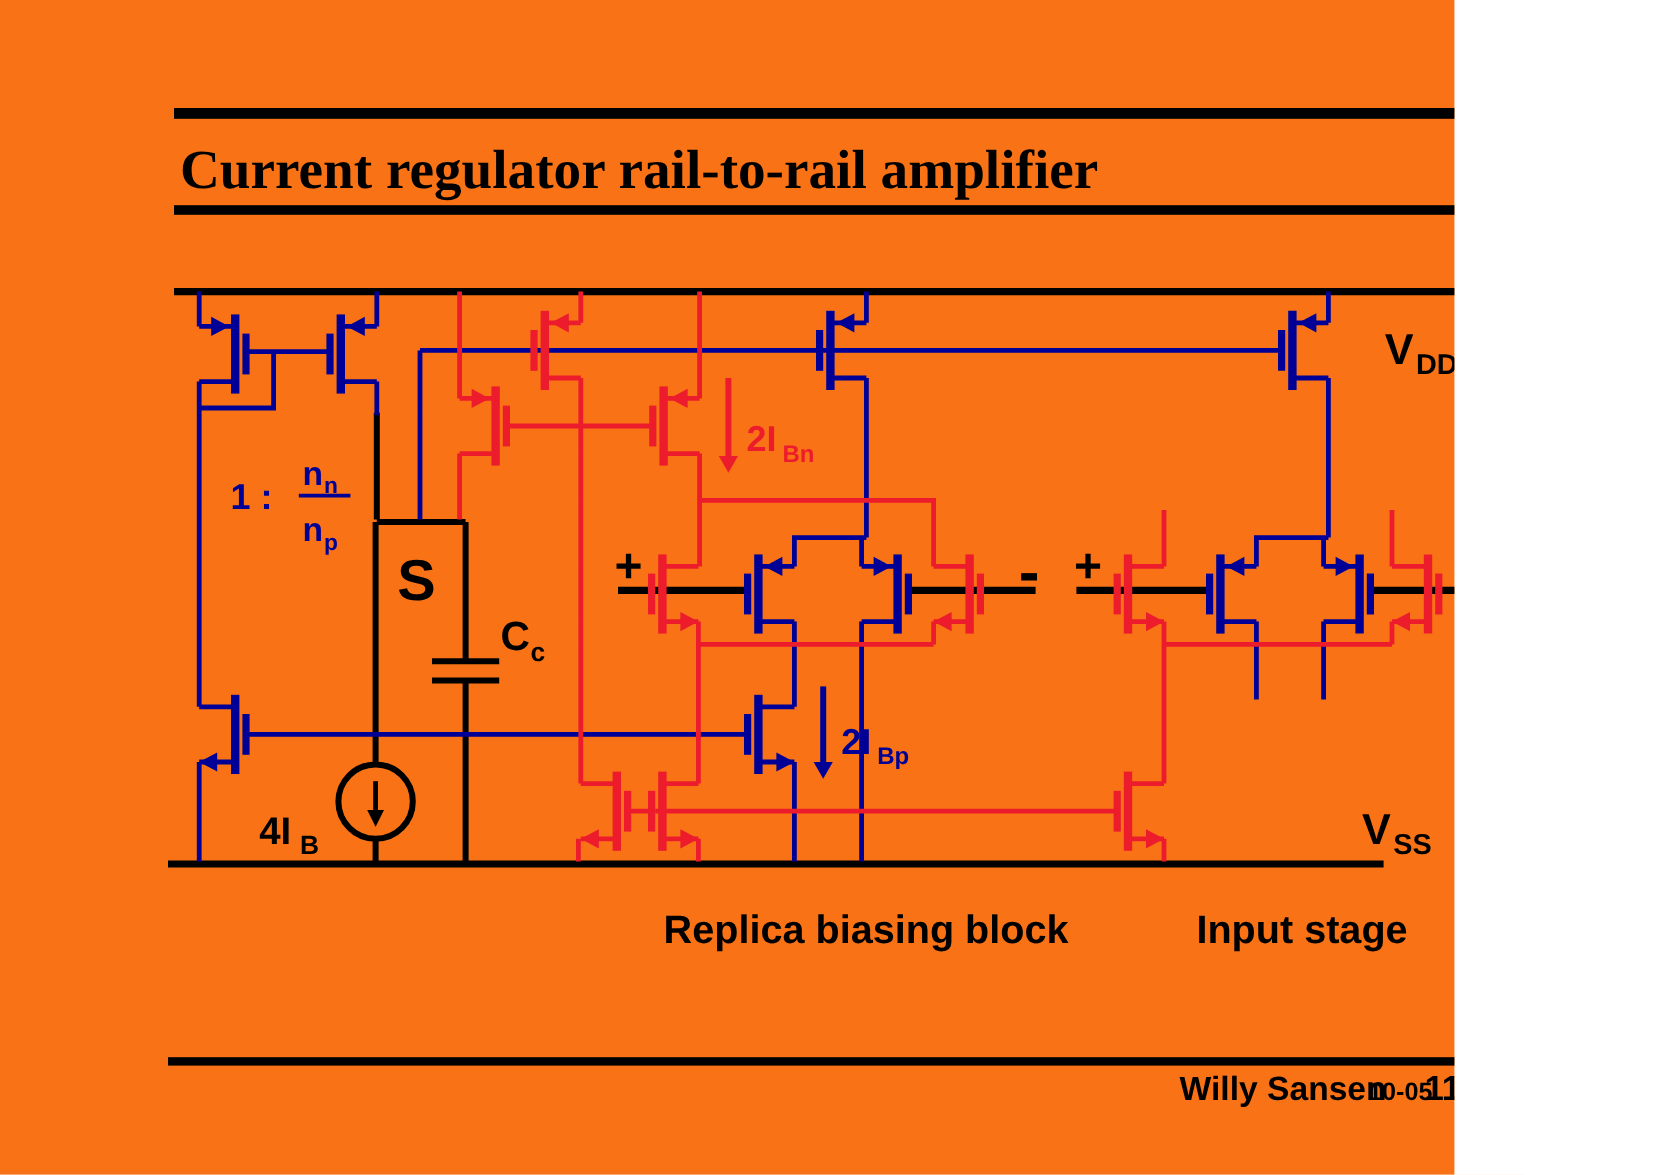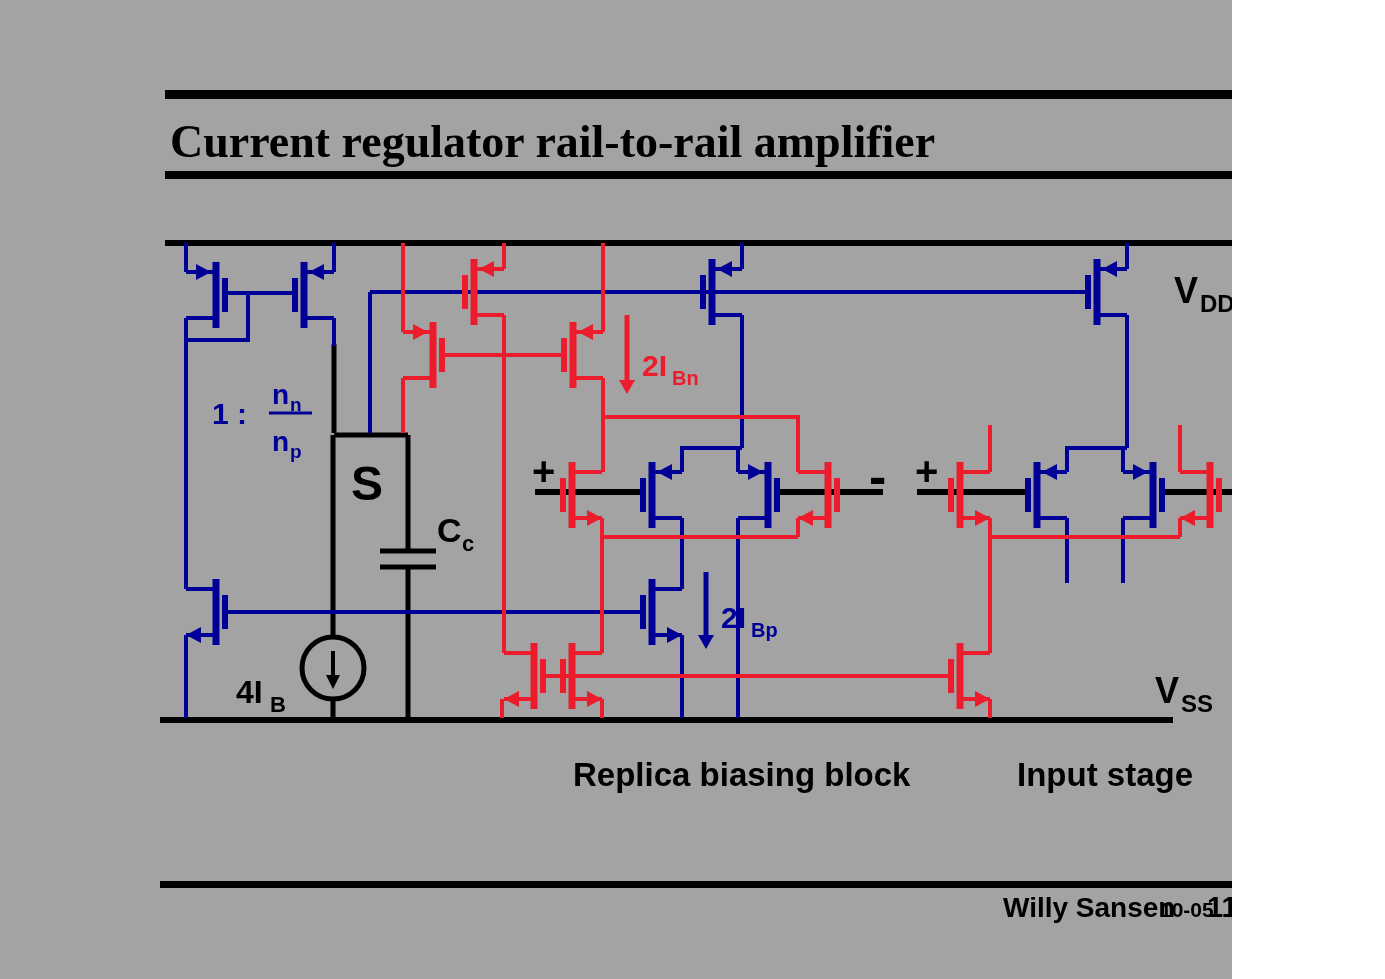--- a/index.html
+++ b/index.html
@@ -1,17 +1,17 @@
 <!DOCTYPE html>
 <html><head>
 <meta charset="utf-8">
 <style>
   html,body{margin:0;padding:0;background:#ffffff;}
-  .slide{position:relative;width:1212px;height:979px;background:#a3a3a3;overflow:hidden;
-         font-family:"Liberation Sans",sans-serif;padding-left:20px;}
+  .slide{position:relative;width:1212px;height:979px;background:#f97316;overflow:hidden;
+         font-family:"Liberation Sans",sans-serif;}
   svg text{user-select:none;}
   .t-serif{font-family:"Liberation Serif",serif;font-weight:bold;}
   .t-sans{font-family:"Liberation Sans",sans-serif;font-weight:bold;}
 </style>
 </head>
 <body>
 
 <div class="slide">
 <svg width="1385" height="979" viewBox="0 0 1385 979">
 

